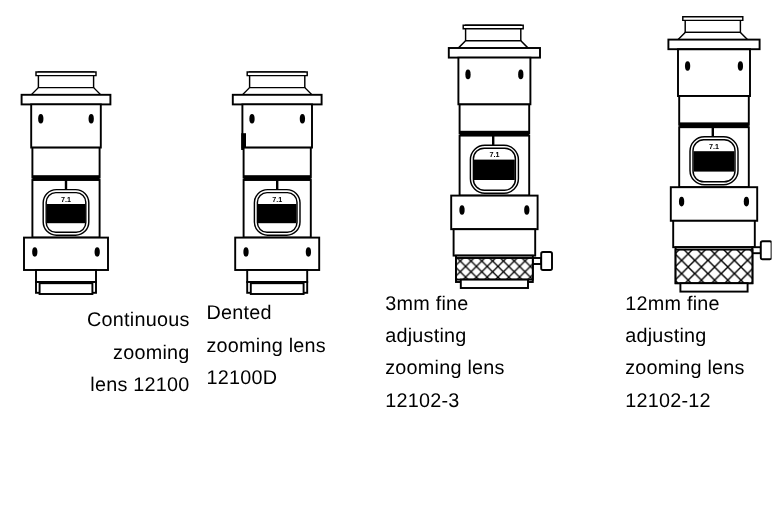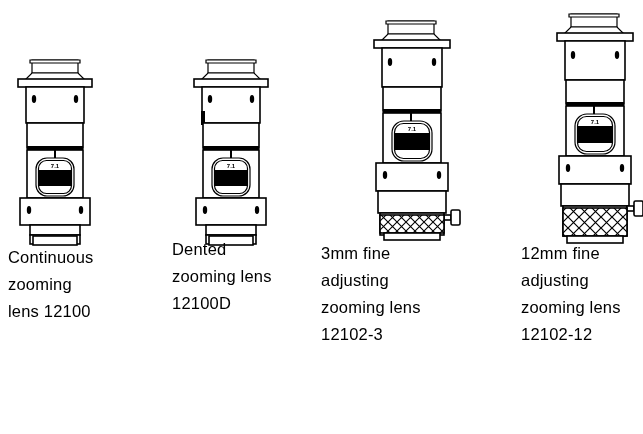--- a/index.html
+++ b/index.html
@@ -161,25 +161,25 @@
     <ellipse class="solid" cx="33" cy="160" rx="2.2" ry="4"></ellipse>
     <ellipse class="solid" cx="87" cy="160" rx="2.2" ry="4"></ellipse>
     <rect class="fillw" x="26" y="176" width="68" height="22"></rect>
     <rect class="fillw" x="28" y="198" width="64" height="30"></rect>
     <rect class="fillw" x="92" y="198" width="7" height="5"></rect>
     <rect class="fillw" x="99" y="193" width="9" height="15" rx="1.5" ry="1.5"></rect>
     <rect x="28" y="200" width="64" height="28" fill="url(#knurl12)" stroke="#000" stroke-width="1.6"></rect>
     <rect class="fillw" x="32" y="228" width="56" height="7"></rect>
   </svg>
 
-  <div class="caption" style="left:8px;top:244px;width:150px;">Continuous
+  <div class="caption" style="left:8px;top:254px;width:150px;text-align:right;">Continuous
 zooming
 lens 12100</div>
 
-  <div class="caption" style="left:172px;top:236px;width:160px;">Dented
+  <div class="caption" style="left:172px;top:248px;width:160px;">Dented
 zooming lens
 12100D</div>
 
   <div class="caption" style="left:321px;top:240px;width:165px;">3mm fine
 adjusting
 zooming lens
 12102-3</div>
 
   <div class="caption" style="left:521px;top:240px;width:168px;">12mm fine
 adjusting

